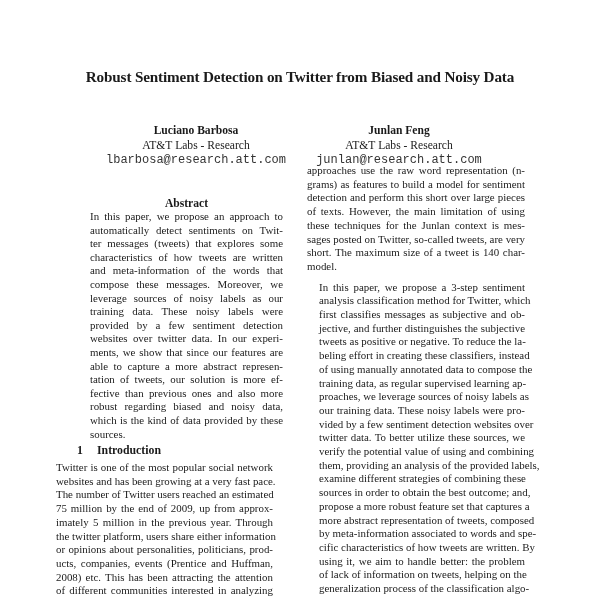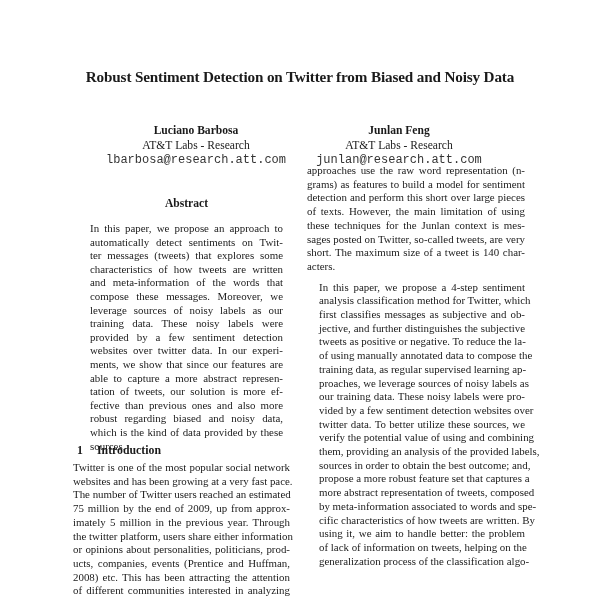--- a/index.html
+++ b/index.html
@@ -19,30 +19,30 @@
   }
   .author.a1 { left: 86px; }
   .author.a2 { left: 289px; }
   .author .name { font-weight: bold; }
   .author .email { font-family: "Liberation Mono", "DejaVu Sans Mono", monospace; font-size: 12px; color: #333; }
   .abstract-head {
     position: absolute; left: 90px; top: 197px; width: 193px; text-align: center;
     font-weight: bold; font-size: 11.6px; margin: 0;
   }
   .abstract {
-    position: absolute; left: 90px; top: 222px; width: 193px;
+    position: absolute; left: 90px; top: 210px; width: 193px;
     font-size: 10.9px; line-height: 13.6px; text-align: justify; margin: 0;
     hyphens: manual;
   }
   .section-head {
     position: absolute; left: 73px; top: 439px; font-weight: bold; font-size: 11.8px; margin: 4px;
   }
   .section-head .num { display: inline-block; width: 20px; }
   .intro-left {
-    position: absolute; left: 73px; top: 461px; width: 217px;
+    position: absolute; left: 56px; top: 461px; width: 217px;
     font-size: 10.9px; line-height: 13.7px; text-align: justify; margin: 0;
   }
   .right-col {
     position: absolute; left: 307px; top: 164px; width: 218px;
     font-size: 10.9px; line-height: 13.7px; text-align: justify;
   }
   .right-col p { margin: 0; }
   .right-col p.p2 { margin-top: 7px; text-indent: 12px; }
   .line { display: block; text-align: justify; text-align-last: justify; white-space: nowrap; }
   .line.last { text-align-last: left; }
@@ -103,36 +103,38 @@
 
   <div class="right-col">
     <p class="p1">
         <span class="line">approaches use the raw word representation (n-</span>
         <span class="line">grams) as features to build a model for sentiment</span>
         <span class="line">detection and perform this short over large pieces</span>
         <span class="line">of texts.  However, the main limitation of using</span>
         <span class="line">these techniques for the Junlan context is mes-</span>
         <span class="line">sages posted on Twitter, so-called tweets, are very</span>
         <span class="line">short.  The maximum size of a tweet is 140 char-</span>
-        <span class="line last">acters.</span>
+        <span class="line last">model.</span>
       </p>
     <p class="p2">
-        <span class="line">In this paper, we propose a 4-step sentiment</span>
+        <span class="line">In this paper, we propose a 3-step sentiment</span>
         <span class="line">analysis classification method for Twitter, which</span>
         <span class="line">first classifies messages as subjective and ob-</span>
         <span class="line">jective, and further distinguishes the subjective</span>
         <span class="line">tweets as positive or negative.  To reduce the la-</span>
+        <span class="line">beling effort in creating these classifiers, instead</span>
         <span class="line">of using manually annotated data to compose the</span>
         <span class="line">training data, as regular supervised learning ap-</span>
         <span class="line">proaches, we leverage sources of noisy labels as</span>
         <span class="line">our training data.  These noisy labels were pro-</span>
         <span class="line">vided by a few sentiment detection websites over</span>
         <span class="line">twitter data.  To better utilize these sources, we</span>
         <span class="line">verify the potential value of using and combining</span>
         <span class="line">them, providing an analysis of the provided labels,</span>
+        <span class="line">examine different strategies of combining these</span>
         <span class="line">sources in order to obtain the best outcome; and,</span>
         <span class="line">propose a more robust feature set that captures a</span>
         <span class="line">more abstract representation of tweets, composed</span>
         <span class="line">by meta-information associated to words and spe-</span>
         <span class="line">cific characteristics of how tweets are written.  By</span>
         <span class="line">using it, we aim to handle better:  the problem</span>
         <span class="line">of lack of information on tweets, helping on the</span>
         <span class="line">generalization process of the classification algo-</span>
       </p>
   </div>

